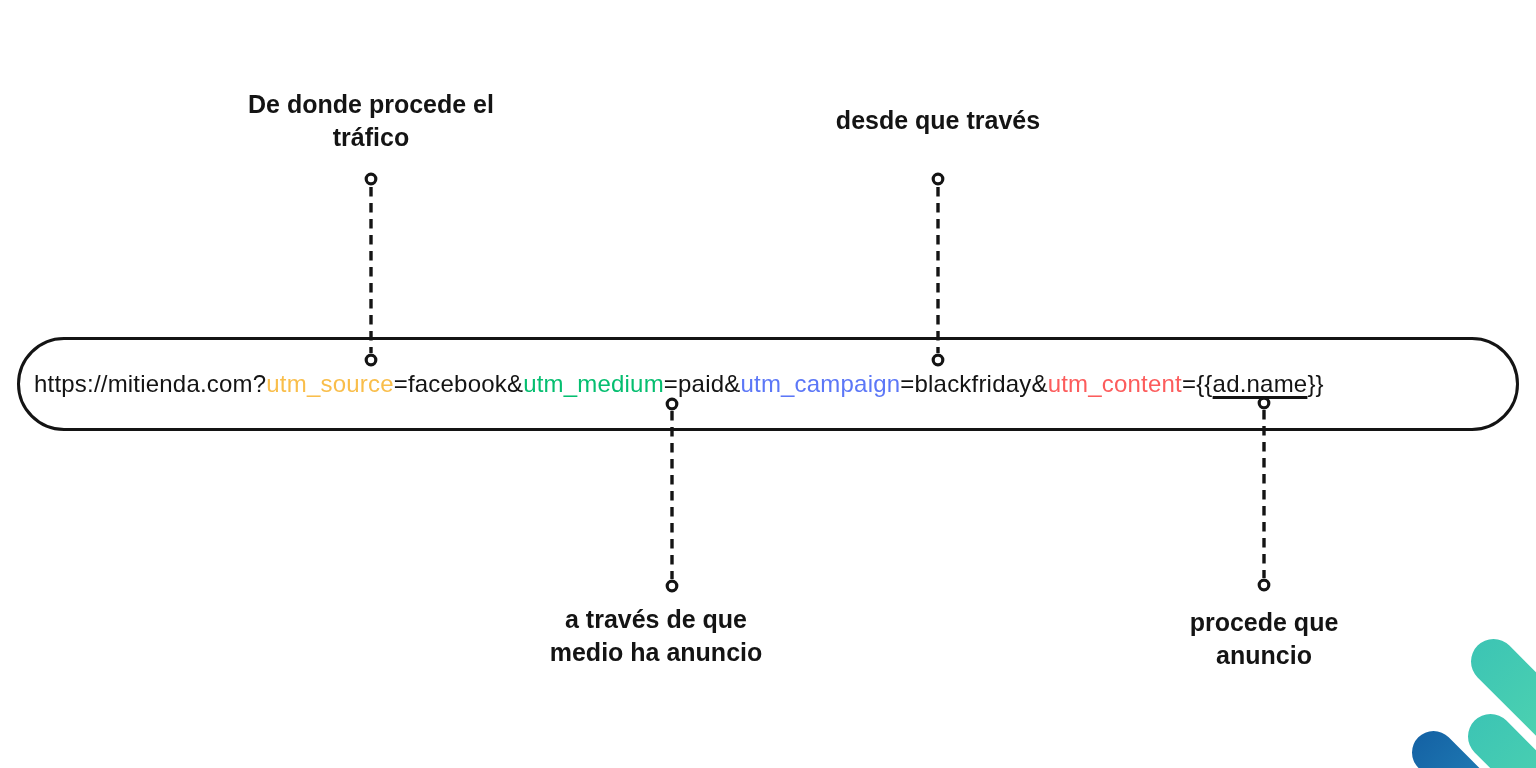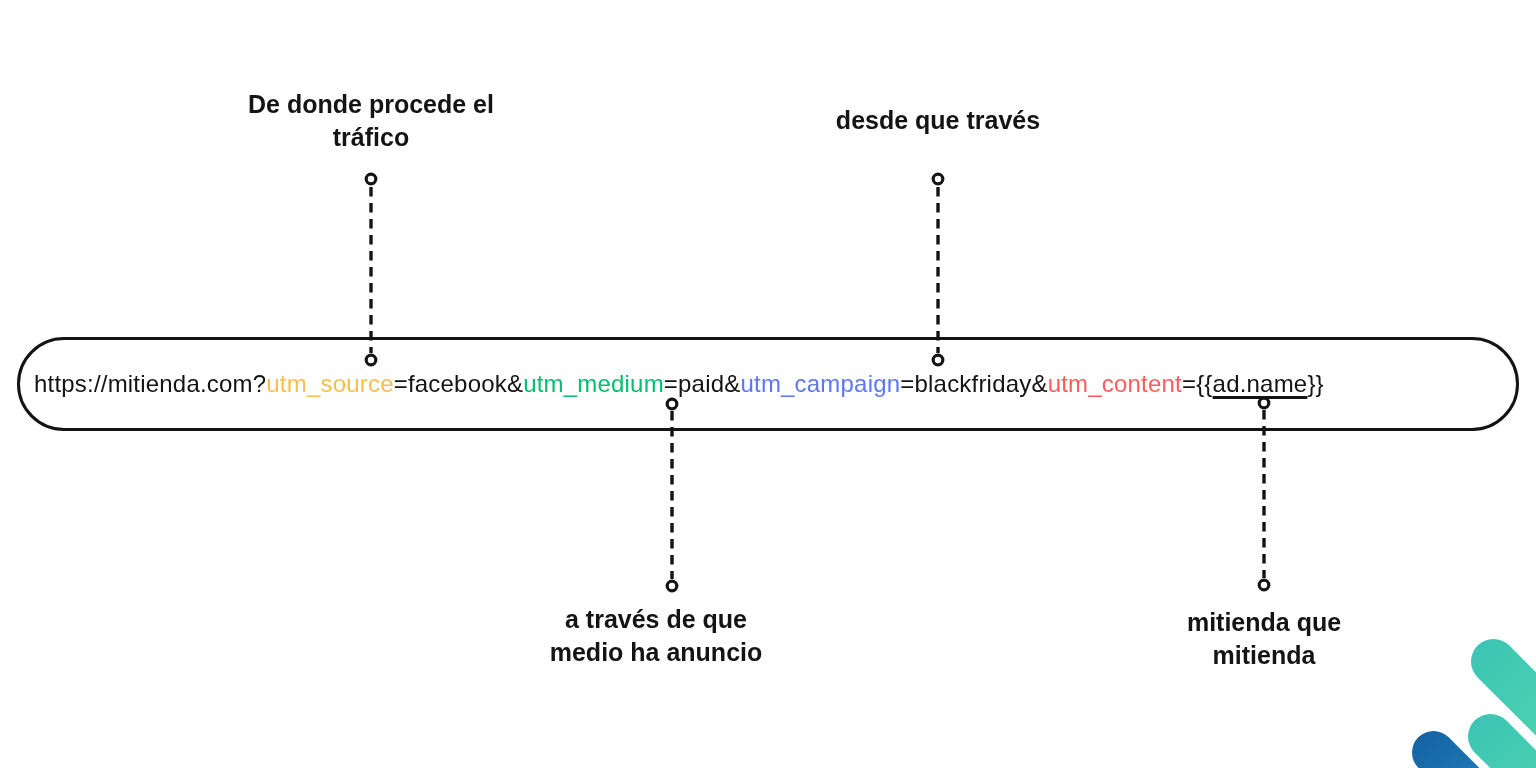--- a/index.html
+++ b/index.html
@@ -103,22 +103,22 @@
   <div class="annotation" style="left:938px; top:104px;">
     <div>desde que través</div>
   </div>
 
   <div class="annotation" style="left:636px; top:603px;margin-left:20px;">
     <div>a través de que</div>
     <div>medio ha anuncio</div>
   </div>
 
   <div class="annotation" style="left:1264px; top:606px;">
-    <div>mitienda que</div>
-    <div>mitienda</div>
+    <div>procede que</div>
+    <div>anuncio</div>
   </div>
 
   <div class="url-pill">
     <div class="url-text"><span style="color: rgb(20, 20, 20);">https://mitienda.com?</span><span style="color: rgb(249, 190, 75);">utm_source</span><span style="color: rgb(20, 20, 20);">=facebook&amp;</span><span style="color: rgb(5, 190, 112);">utm_medium</span><span style="color: rgb(20, 20, 20);">=paid&amp;</span><span style="color: rgb(92, 119, 247);">utm_campaign</span><span style="color: rgb(20, 20, 20);">=blackfriday&amp;</span><span style="color: rgb(252, 92, 92);">utm_content</span><span style="color: rgb(20, 20, 20);">={{</span><span class="u" style="color: rgb(20, 20, 20);">ad.name</span><span style="color: rgb(20, 20, 20);">}}</span></div>
   </div>
 
   <svg class="connectors" width="1536" height="768" viewBox="0 0 1536 768">
     <g stroke="#141414" fill="none">
       <line x1="371" y1="187" x2="371" y2="353" stroke-width="3.4" stroke-dasharray="9.5 6.5"></line>
       <circle cx="371" cy="179" r="4.8" stroke-width="3.2" fill="#ffffff"></circle>

